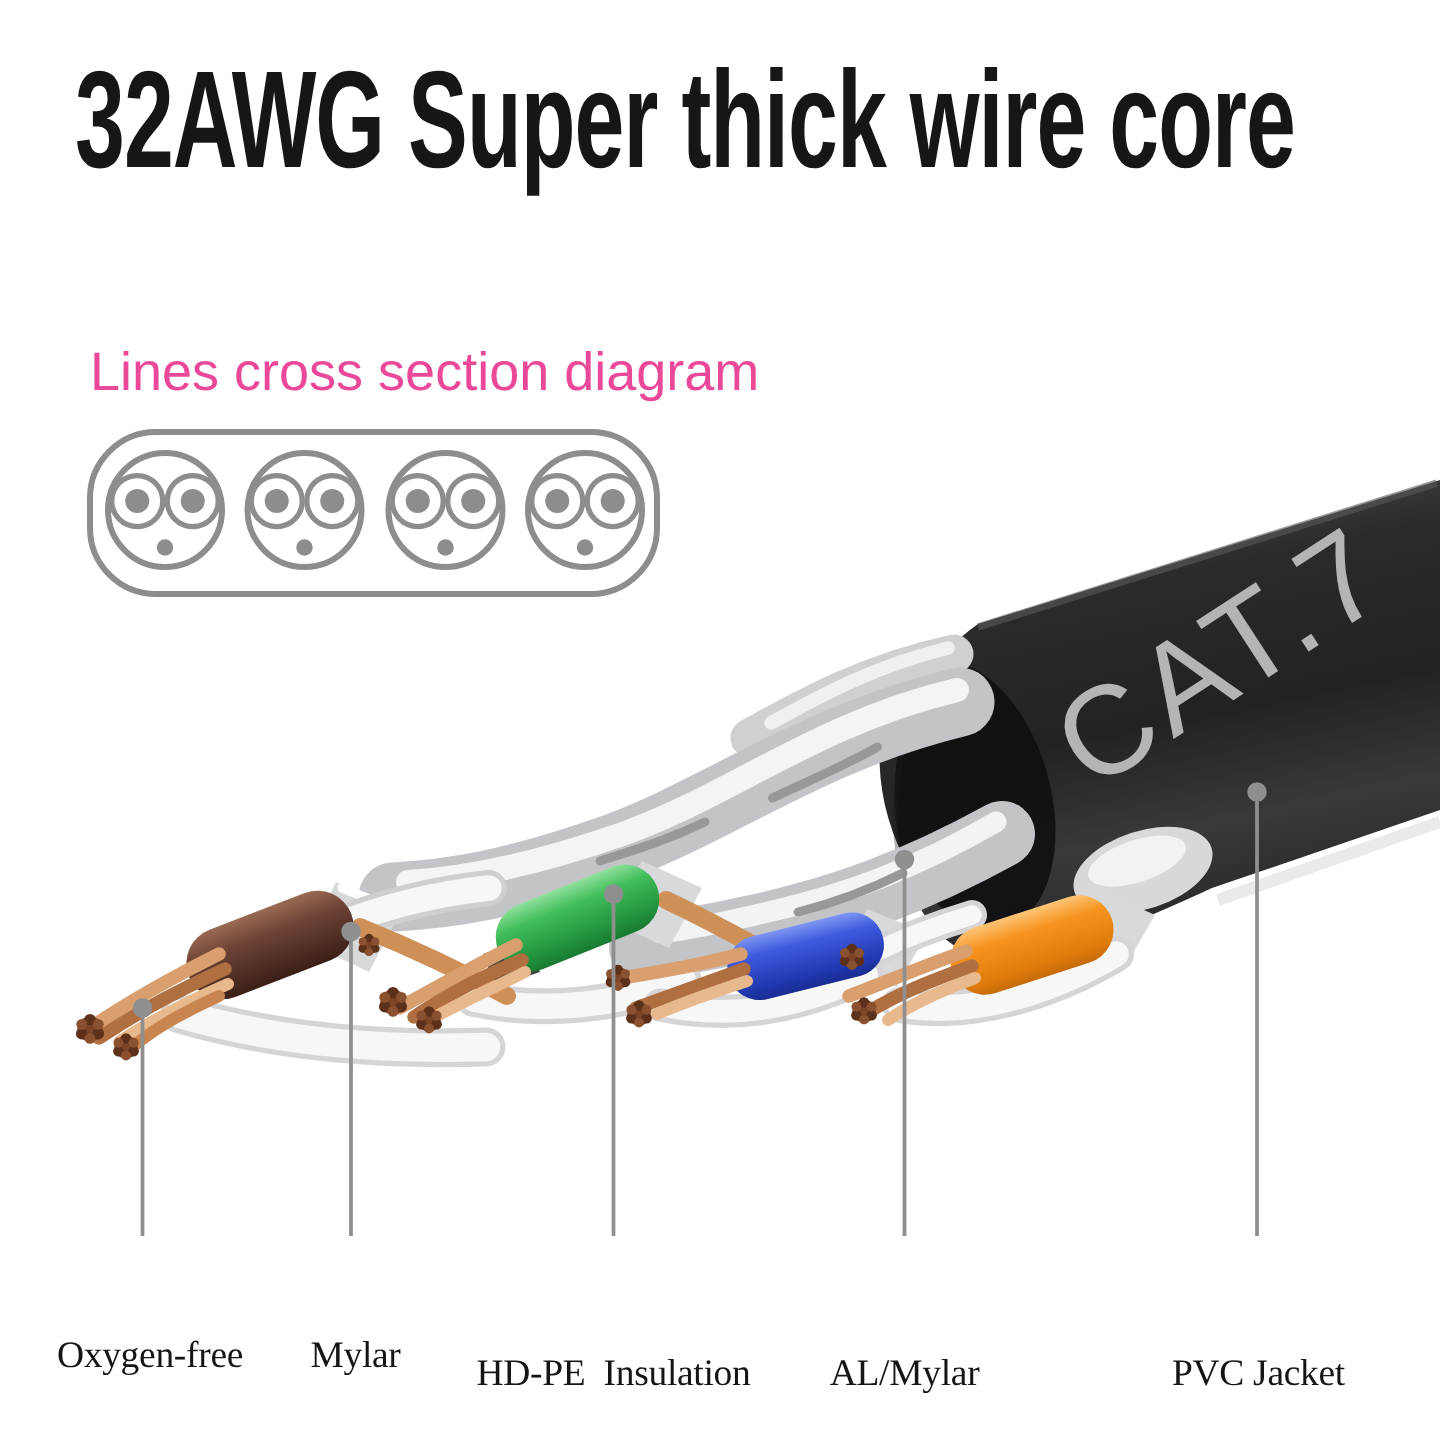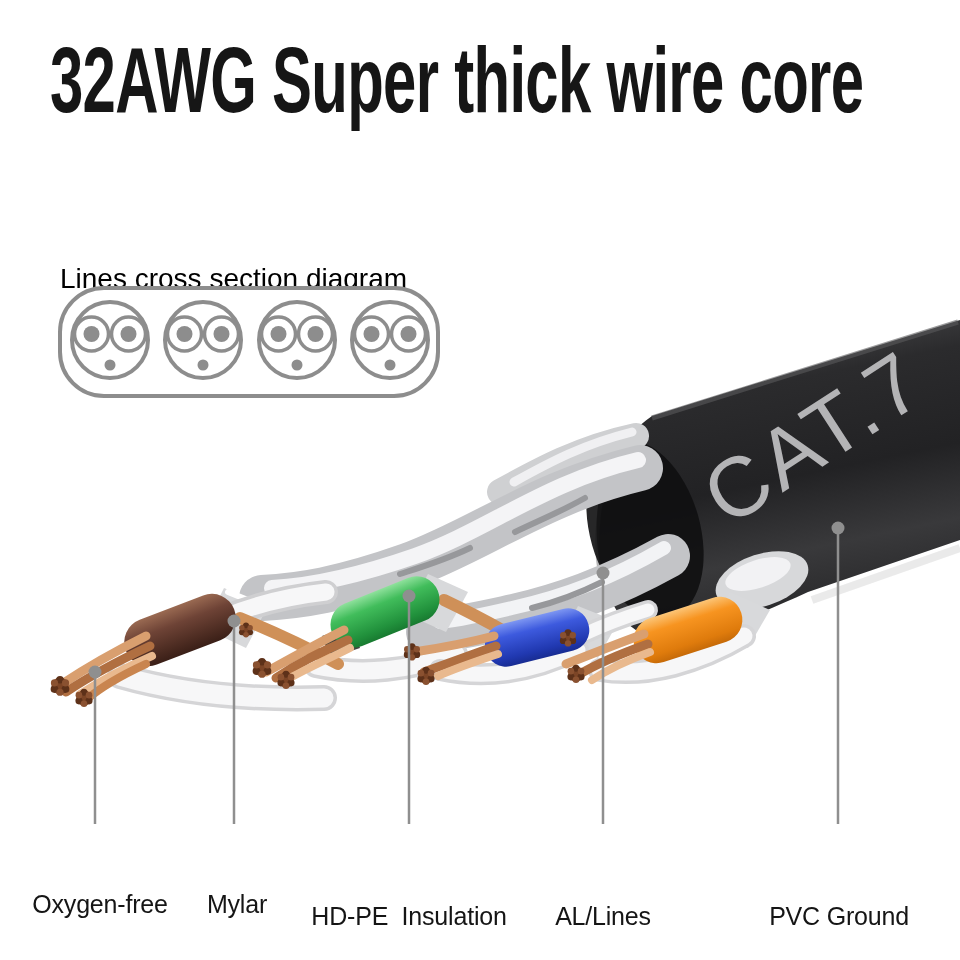--- a/index.html
+++ b/index.html
@@ -15,31 +15,30 @@
   .title{
     left:50px;top:28px;
     font-size:92px;font-weight:bold;letter-spacing:-1px;
     white-space:nowrap;
     transform:scaleX(0.65);
     transform-origin:left top;
     color:#161616;
   }
   .caption{
     left:60px;top:227px;
-    font-size:28px;color:#000000;
+    font-size:36px;color:#ec4899;
     white-space:nowrap;
-    margin-top:36px;
   }
   .callout{
     top:840px;
     font-size:25px;line-height:1.22;color:#151515;
     text-align:center;white-space:pre-wrap;letter-spacing:-0.2px;
   }
   .callout.two-line{top:828px;}
-  .callout .ln{display:block;}
+  .callout .ln{display:block;font-family:Liberation Serif, serif;}
   #callout-0{left:6px;width:188px;}
   #callout-1{left:179px;width:116px;}
   #callout-2{left:302px;width:214px;}
   #callout-3{left:501px;width:204px;}
   #callout-4{left:737px;width:204px;}
   svg{display:block;}
 </style>
 </head>
 <body>
 
@@ -220,17 +219,17 @@
   
 </div>
 <div id="callout-1" class="abs callout two-line">
   <span class="ln">Mylar</span>
   
 </div>
 <div id="callout-2" class="abs callout">
   <span class="ln">HD-PE  Insulation</span>
 </div>
 <div id="callout-3" class="abs callout">
-  <span class="ln">AL/Lines</span>
+  <span class="ln">AL/Mylar</span>
 </div>
 <div id="callout-4" class="abs callout">
-  <span class="ln">PVC Ground</span>
+  <span class="ln">PVC Jacket</span>
 </div>
 
 </body></html>

